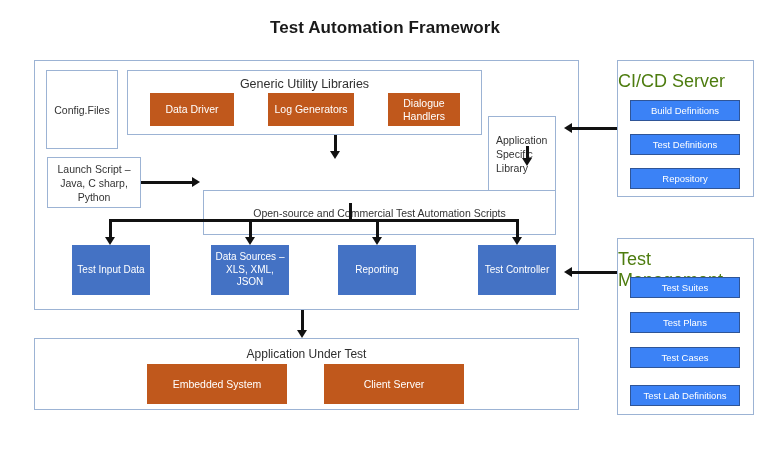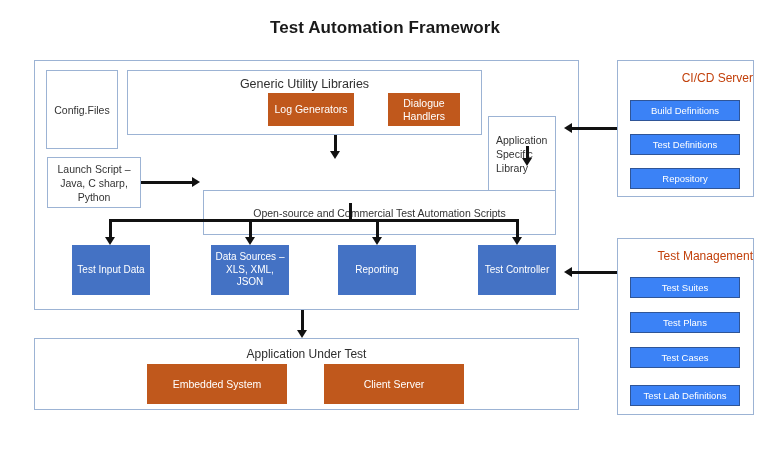--- a/index.html
+++ b/index.html
@@ -89,23 +89,23 @@
     display: flex;
     align-items: center;
     justify-content: center;
     color: #ffffff;
     font-size: 9.5px;
     text-align: center;
   }
   .side-title {
     position: absolute;
     left: 0; right: 0;
-    text-align: right;
-    font-size: 12px;
-    color: #c2410c;
+    text-align: left;
+    font-size: 18px;
+    color: #4d7c0f;
   }
   .aut-title {
     position: absolute;
     left: 0; right: 0;
     text-align: center;
     font-size: 12px;
     color: #2f2f2f;
   }
 
   
@@ -137,20 +137,21 @@
 
   <div class="abs title">Test Automation Framework</div>
 
   <div class="abs panel" style="left:34px; top:60px; width:545px; height:250px;"></div>
 
   <div class="abs label-box" style="left:46px; top:70px; width:72px; height:79px;">Config.Files</div>
 
   <div class="abs panel" style="left:127px; top:70px; width:355px; height:65px;">
     <div class="panel-title" style="top:6px;">Generic Utility Libraries</div>
   </div>
+  <div class="abs orange-box" style="left:150px; top:93px; width:84px; height:33px;">Data Driver</div>
   <div class="abs orange-box" style="left:268px; top:93px; width:86px; height:33px;">Log Generators</div>
   <div class="abs orange-box" style="left:388px; top:93px; width:72px; height:33px;">Dialogue Handlers</div>
 
   <div class="abs label-box left-align" style="left:488px; top:70px; width:68px; height:76px;margin-top:46px;">Application Specific Library</div>
 
   <div class="abs vline" style="left:334px; top:135px; height:16px;"></div>
   <div class="abs arrow-down" style="left:330px; top:151px;"></div>
 
   <div class="abs vline" style="left:526px; top:146px; height:12px;"></div>
   <div class="abs arrow-down" style="left:522px; top:158px;"></div>

